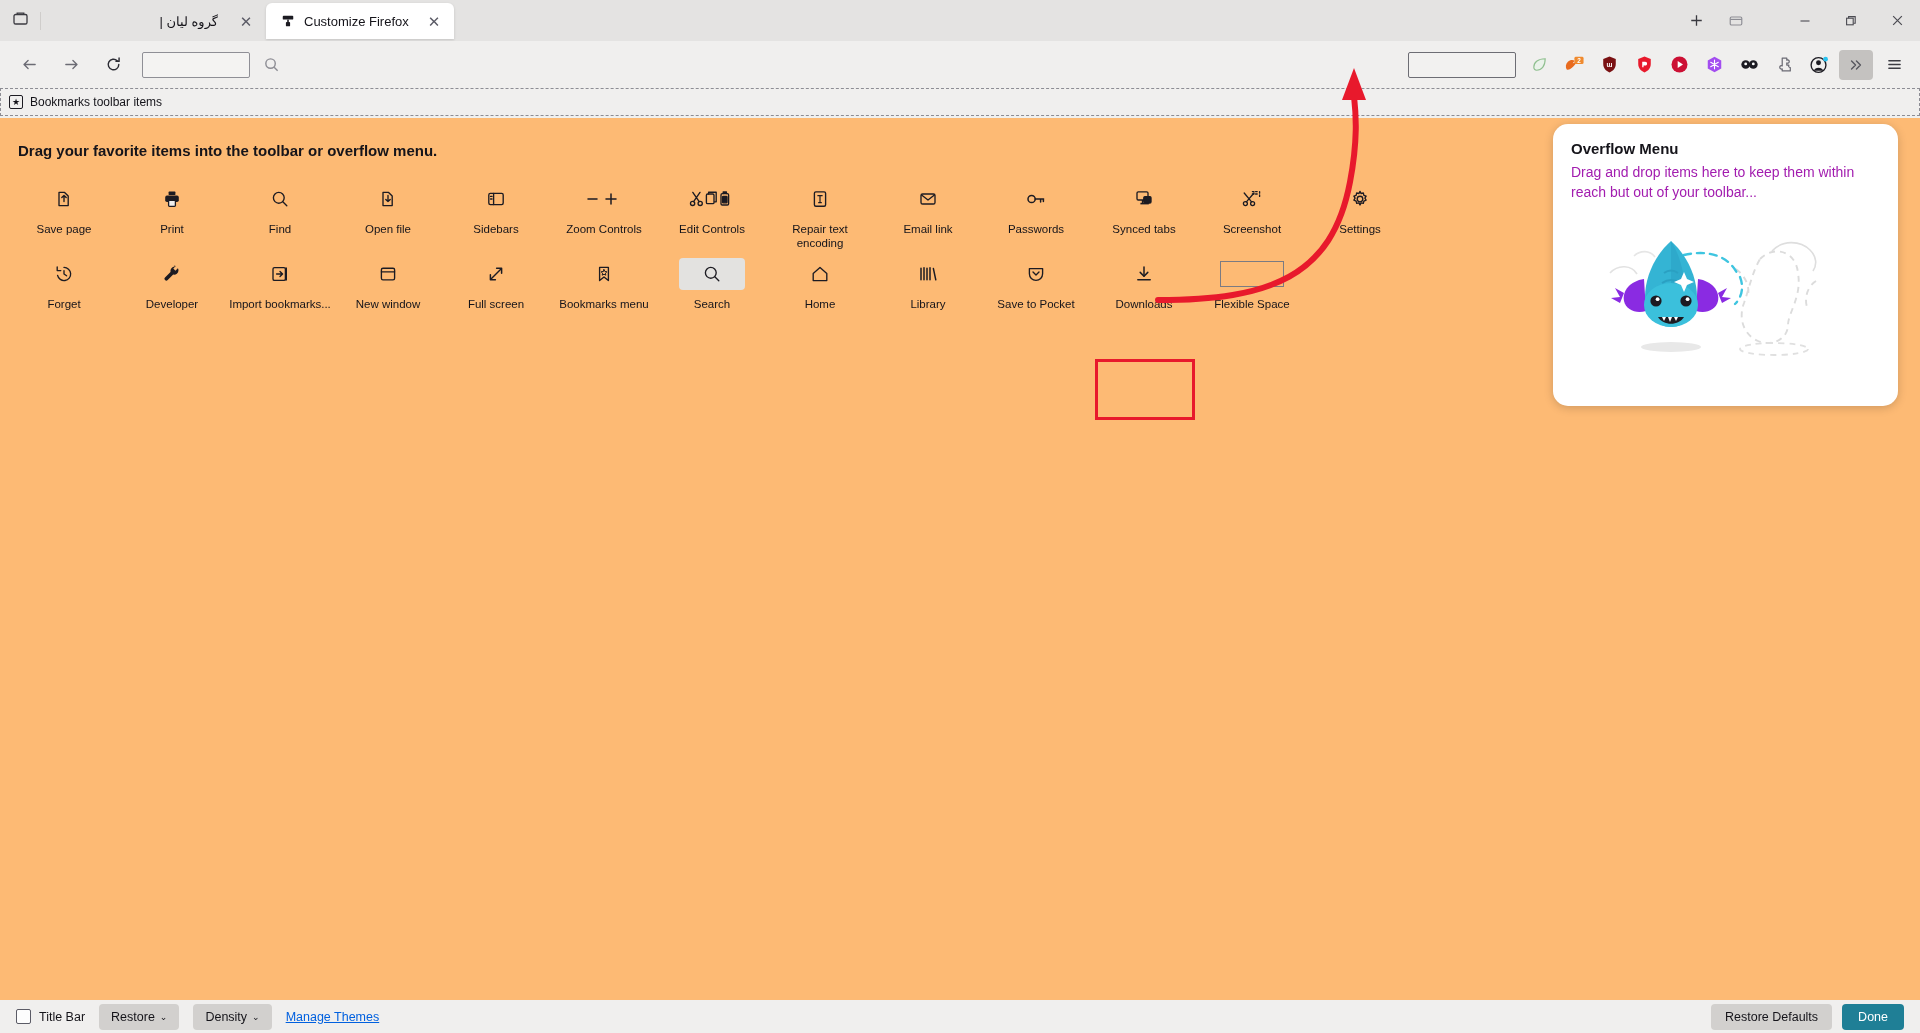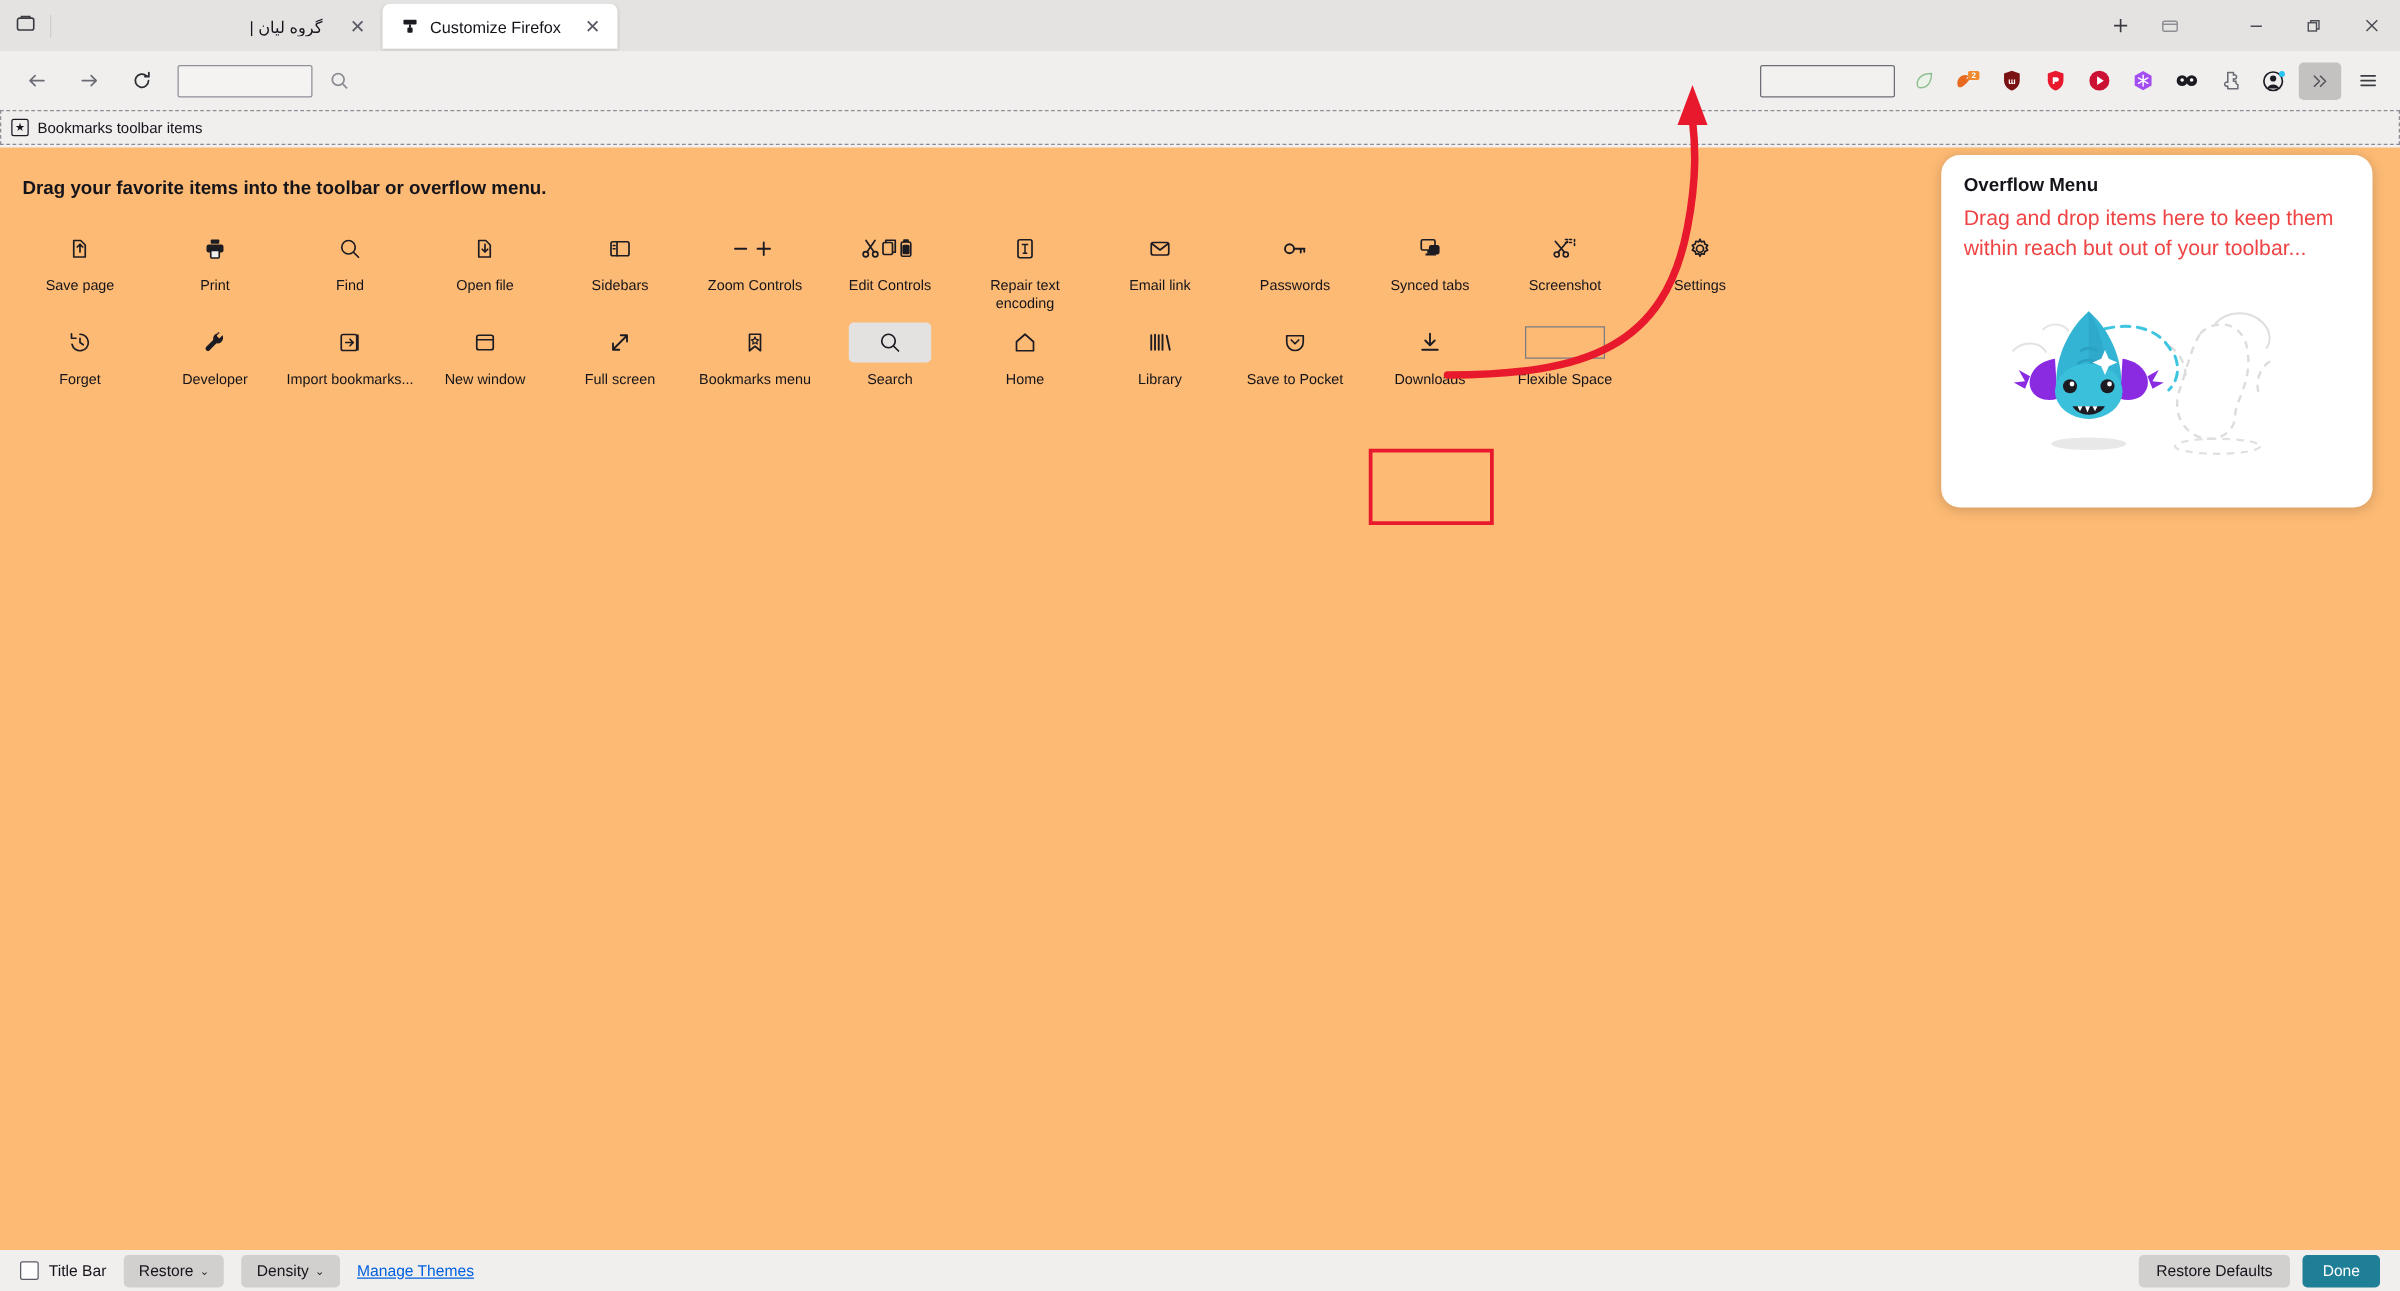--- a/index.html
+++ b/index.html
@@ -17,21 +17,21 @@
     background: #e4e3e2; display: flex; align-items: flex-end;
   }
   .tabstrip-left {
     width: 40px; height: 41px; display: flex; align-items: center; justify-content: center;
   }
   .tab {
     height: 36px; display: flex; align-items: center; gap: 8px;
     padding: 0 10px 0 14px; margin-bottom: 2px;
     font-size: 13px; color: #15141a; position: relative;
   }
-  .tab.inactive { width: 266px; }
+  .tab.inactive { width: 226px; }
   .tab.active {
     width: 188px; background: #ffffff; border-radius: 6px 6px 0 0;
     box-shadow: 0 1px 3px rgba(0,0,0,.14);
   }
   .tab-sep {
     position: absolute; left: 0; top: 9px; width: 1px; height: 18px; background: #cfcdcb;
   }
   .tab-title { flex: 1; white-space: nowrap; overflow: hidden; text-overflow: ellipsis; }
   .tab.inactive .tab-title { direction: rtl; text-align: right; padding-right: 10px;}
   .tab-close {
@@ -135,21 +135,21 @@
   
   .arrow-svg { position: absolute; left: 1150px; top: 62px; pointer-events: none; }
 
   
   .overflow-panel {
     position: absolute; left: 1553px; top: 124px; width: 345px; height: 282px;
     background: #ffffff; border-radius: 15px; box-shadow: 0 2px 10px rgba(0,0,0,.18);
     padding: 16px 18px;
   }
   .of-title { font-size: 15px; font-weight: 700; color: #15141a; }
-  .of-desc { margin-top: 6px; font-size: 17px; color: #ef4444; line-height: 1.42; }
+  .of-desc { margin-top: 6px; font-size: 14px; color: #a21caf; line-height: 1.42; }
   .of-art { margin-top: 4px; display:flex; align-items:center; justify-content:center; }
 
   
   .bottombar {
     position: absolute; left: 0; top: 1000px; width: 1920px; height: 33px;
     background: #f0efee; display: flex; align-items: center; padding: 0 16px; justify-content: center;
   }
   .chk-wrap { display: flex; align-items: center; gap: 8px; font-size: 12.5px; color:#15141a; }
   .chk {
     width: 15px; height: 15px; border: 1.4px solid #5b5b66; border-radius: 2px; background: #fdfdfd;

